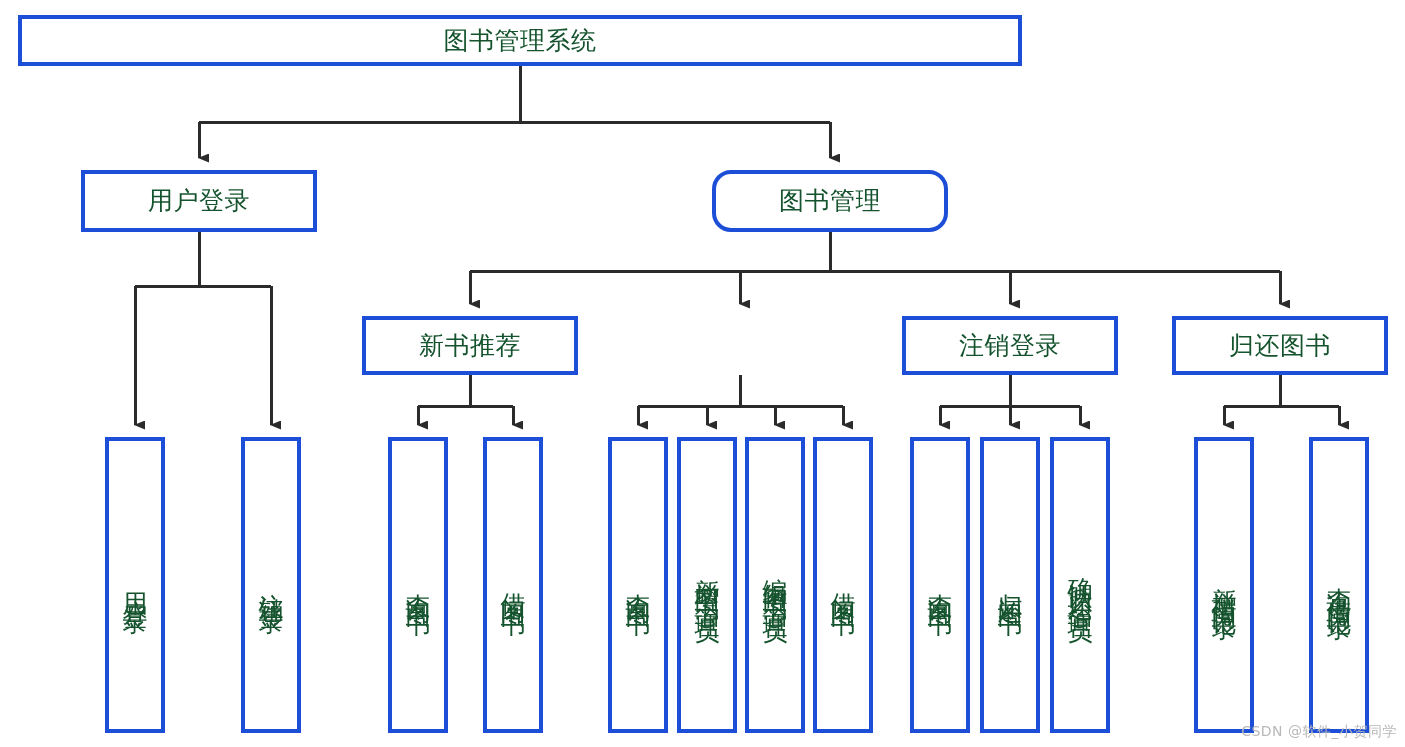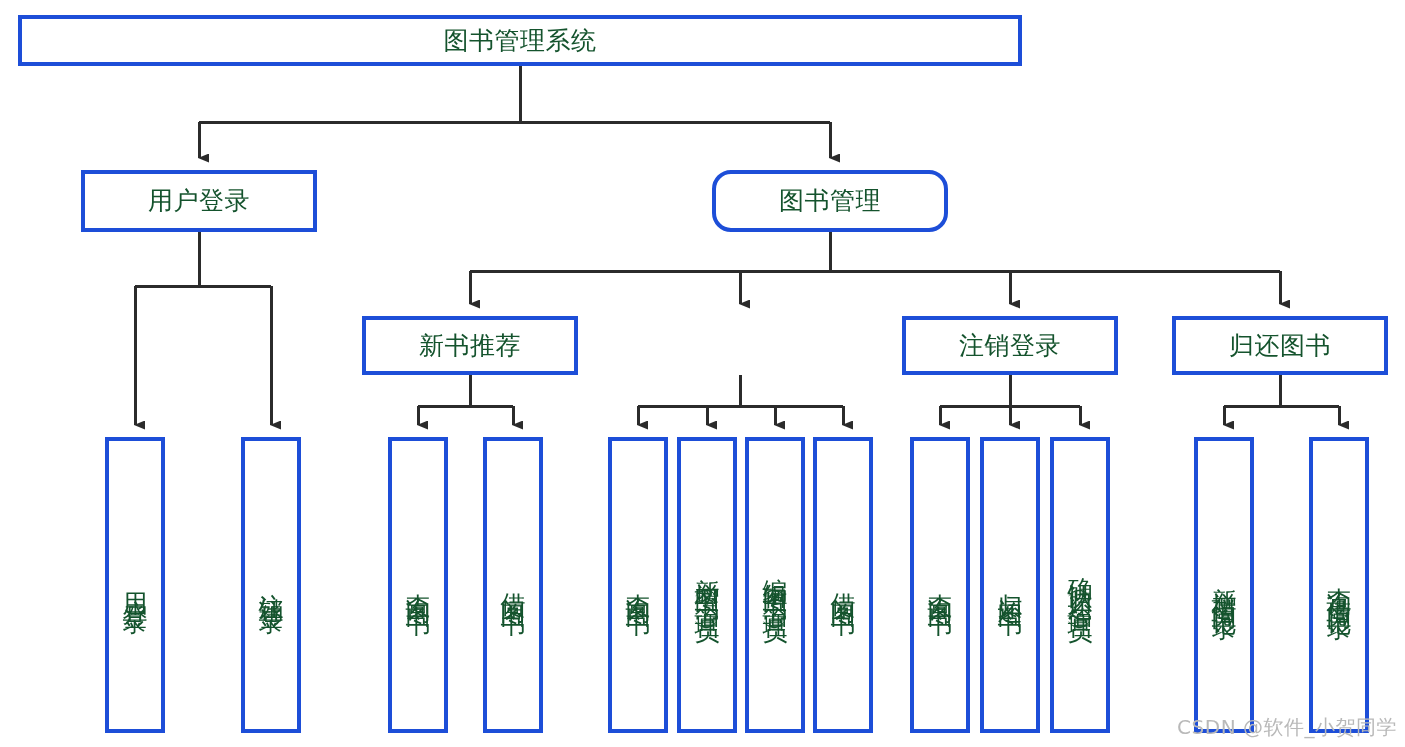--- a/index.html
+++ b/index.html
@@ -62,21 +62,21 @@
     white-space: nowrap;
     margin: auto 0;
   }
   .node.vert {
     align-items: center;
   }
   #watermark {
     position: absolute;
     right: 8px;
     bottom: 6px;
-    font-size: 20px;
+    font-size: 14px;
     color: #b9b9b9;
     letter-spacing: 0.5px;
     white-space: nowrap;
     user-select: none;
     margin-left: 36px;
   }
 </style>
 </head>
 <body>
 

